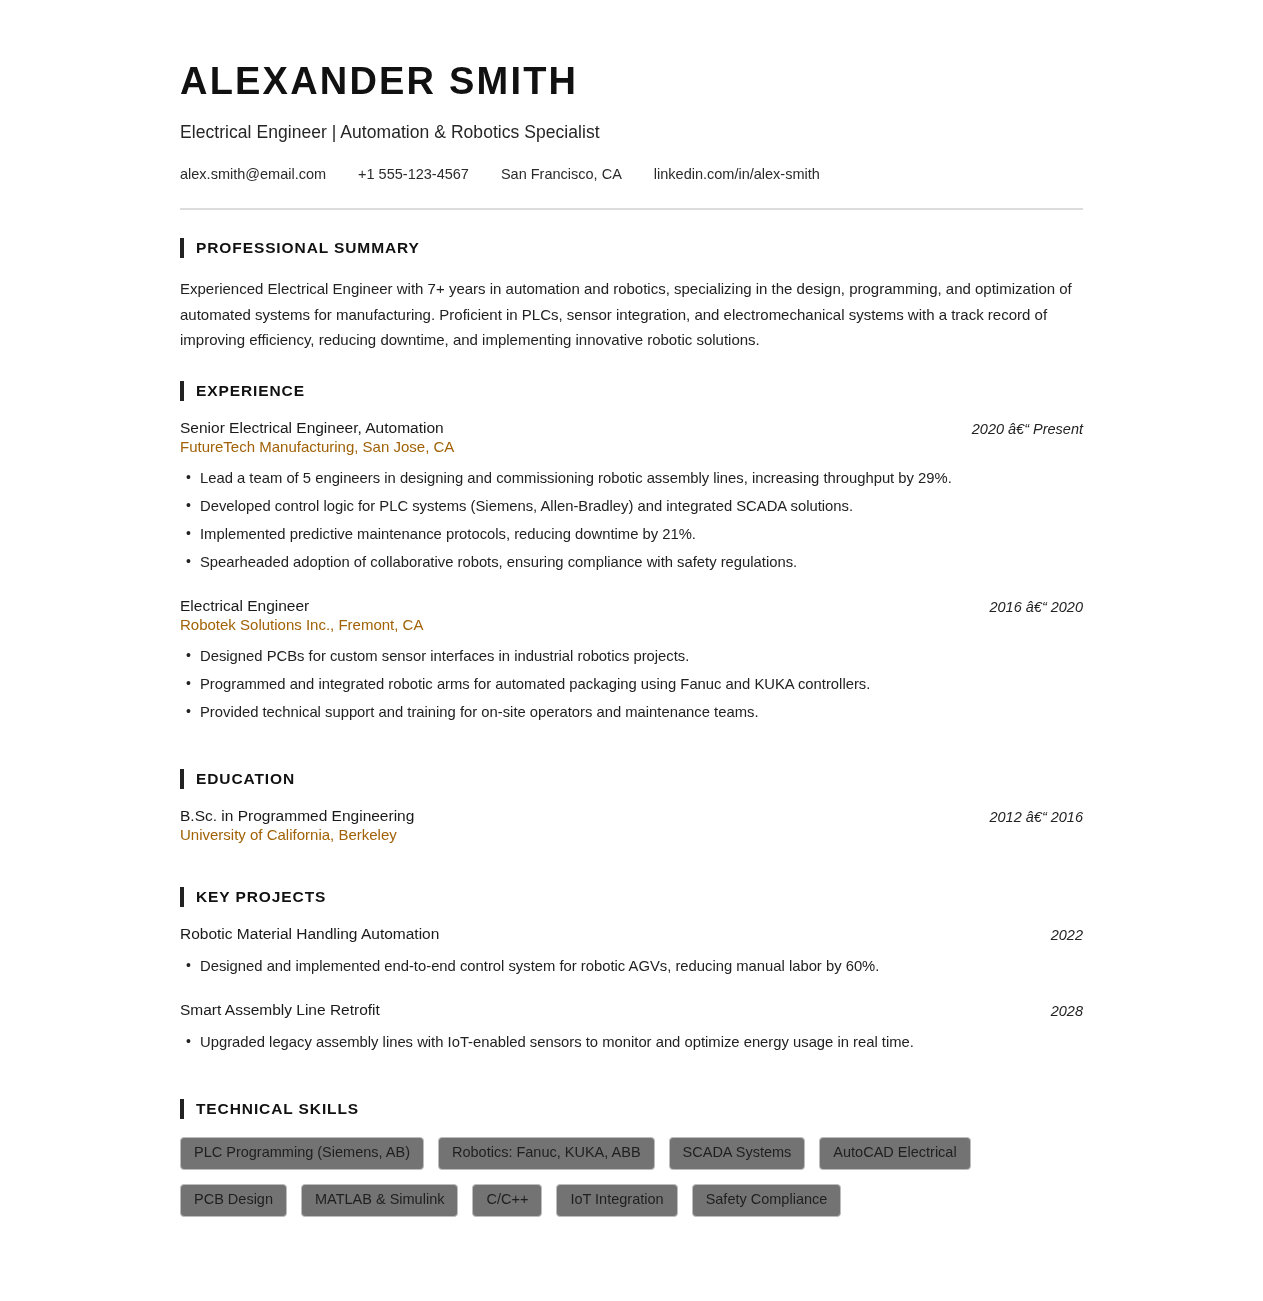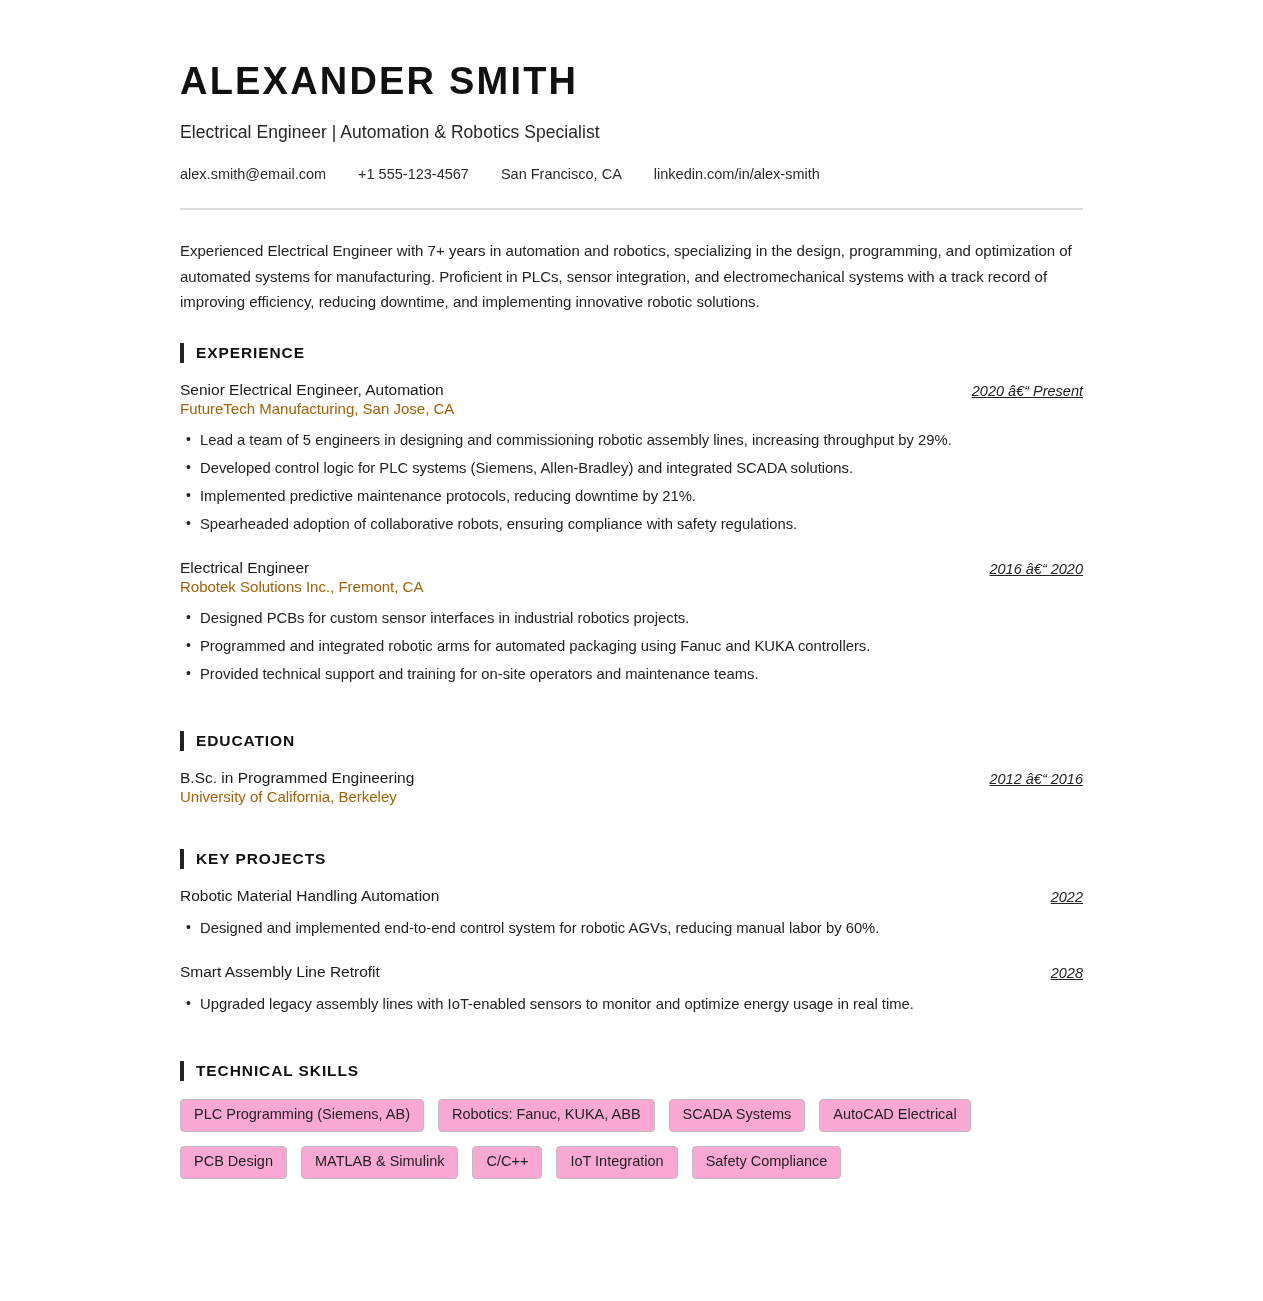--- a/index.html
+++ b/index.html
@@ -92,21 +92,20 @@
   .entry-title {
     font-size: 15.5px;
     color: #1a1a1a;
   }
   .entry-date {
     font-size: 14.5px;
     font-style: italic;
     color: #222222;
     white-space: nowrap;
     padding-left: 18px;
-    text-decoration: underline;
   }
   .entry-sub {
     font-size: 15px;
     color: #a16207;
     margin-top: 1px;
   }
 
   ul.bullets {
     list-style: none;
     margin: 12px 0 0 0;
@@ -138,21 +137,21 @@
     gap: 14px 14px;
     margin-top: 4px;
     max-width: 840px;
   }
   .chip {
     border: 1px solid #bdbdbd;
     border-radius: 4px;
     padding: 7px 13px 8px 13px;
     font-size: 14.5px;
     color: #1f1f1f;
-    background: #f9a8d4;
+    background: #737373;
     white-space: nowrap;
     line-height: 1.1;
   }
 </style>
 </head>
 <body>
 
 <div class="page">
 
   <div>
@@ -161,20 +160,24 @@
     <div class="contact-row">
       <span class="contact-item">alex.smith@email.com</span>
       <span class="contact-item">+1 555-123-4567</span>
       <span class="contact-item">San Francisco, CA</span>
       <span class="contact-item">linkedin.com/in/alex-smith</span>
     </div>
     <hr class="header-divider">
   </div>
 
   <div class="section">
+    <div class="section-heading">
+      <span class="accent-bar"></span>
+      <span class="section-title">PROFESSIONAL SUMMARY</span>
+    </div>
     <p class="summary">Experienced Electrical Engineer with 7+ years in automation and robotics, specializing in the design, programming, and optimization of automated systems for manufacturing. Proficient in PLCs, sensor integration, and electromechanical systems with a track record of improving efficiency, reducing downtime, and implementing innovative robotic solutions.</p>
   </div>
 
   <div class="section">
     <div class="section-heading">
       <span class="accent-bar"></span>
       <span class="section-title">EXPERIENCE</span>
     </div>
 
     <div class="entry">

